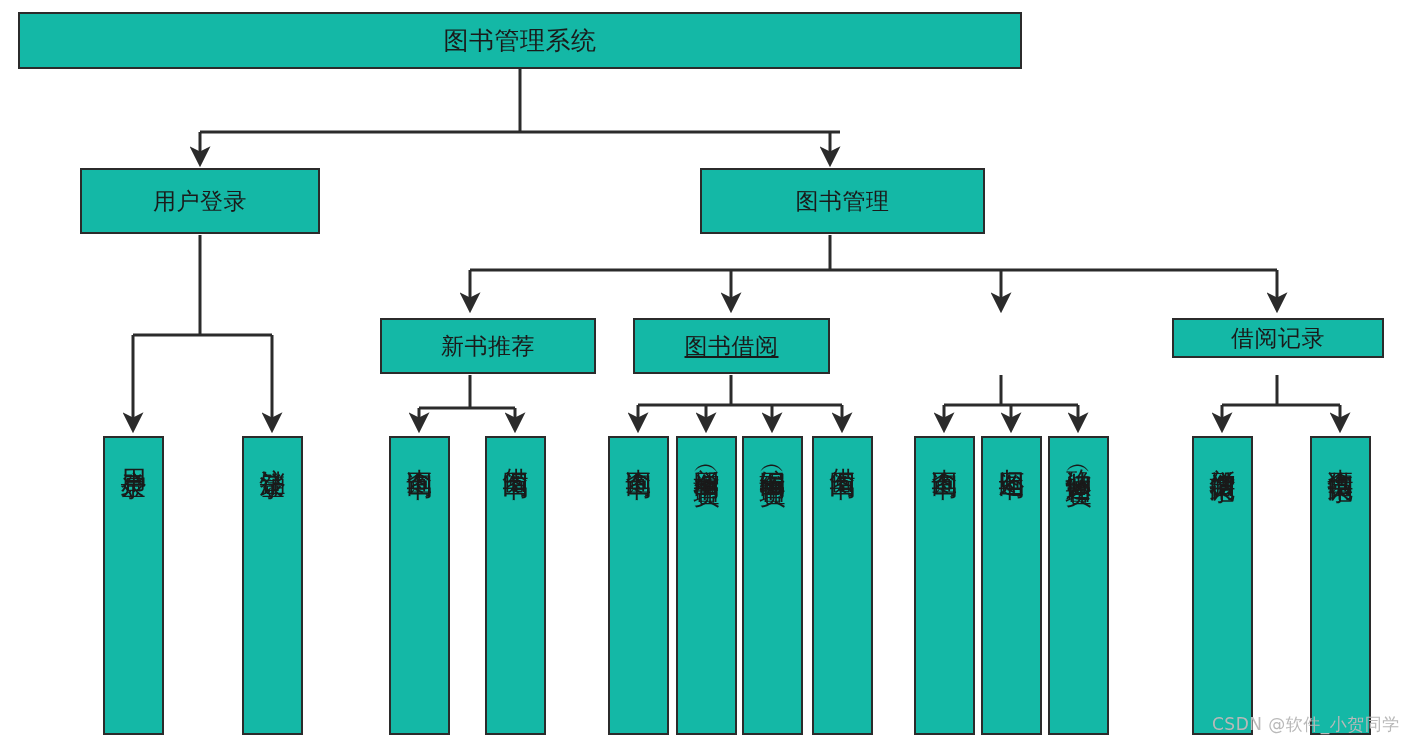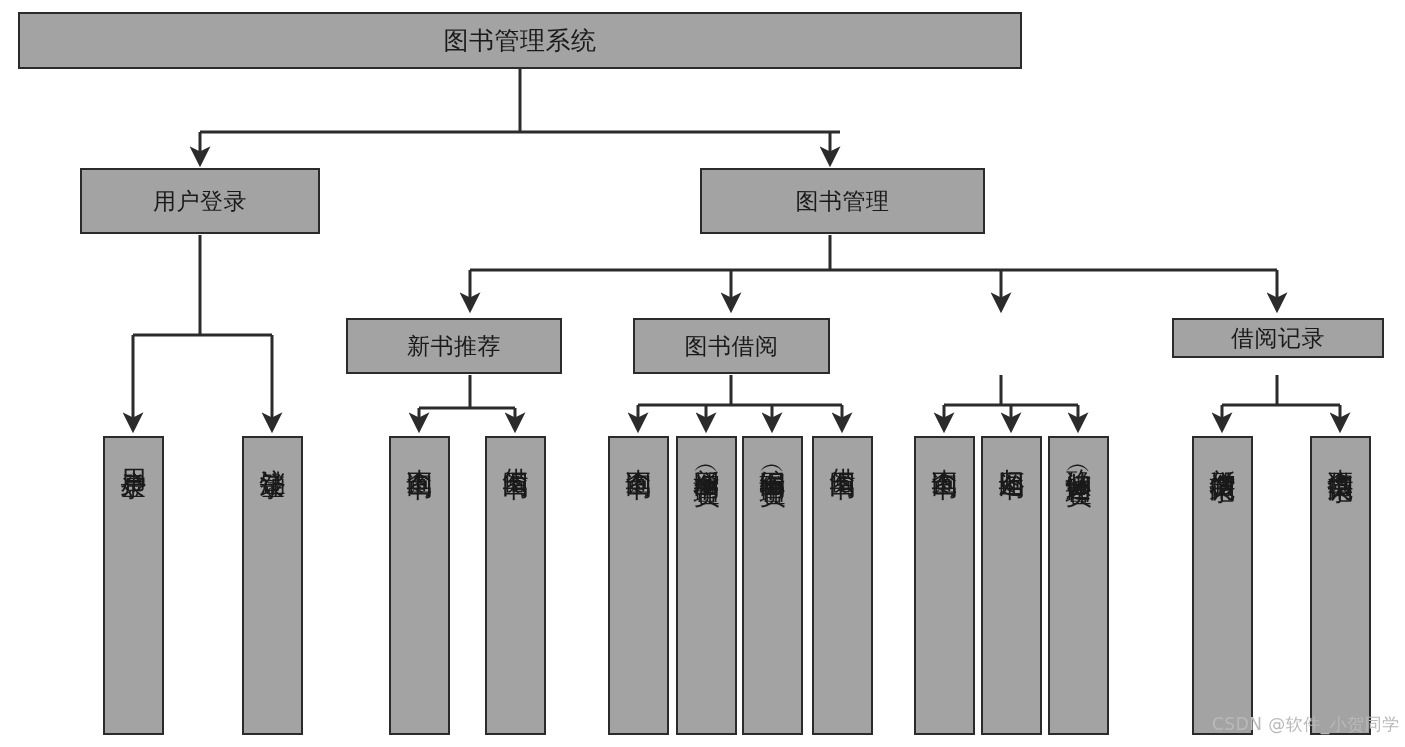--- a/index.html
+++ b/index.html
@@ -9,21 +9,21 @@
     font-family:"DejaVu Sans","Liberation Sans",sans-serif;
     overflow:hidden;
     position:relative;
   }
   #stage{position:absolute;left:0;top:0;width:1405px;height:747px;}
   svg.lines{position:absolute;left:0;top:0;width:1405px;height:747px;pointer-events:none;}
   .node{
     position:absolute;
     box-sizing:border-box;
     border:2px solid #2b2b2b;
-    background:#a3a3a3;
+    background:#14b8a6;
     display:flex;
     align-items:center;
     justify-content:center;
     color:#1a1a1a;
   }
   .node .lbl{
     display:block;
     text-align:center;
     line-height:1.08;
     letter-spacing:0.5px;
@@ -110,24 +110,24 @@
     <span class="lbl">图书管理系统</span>
   </div>
 
   <div class="node h-node" style="left:80px;top:168px;width:240px;height:66px;">
     <span class="lbl">用户登录</span>
   </div>
   <div class="node h-node" style="left:700px;top:168px;width:285px;height:66px;">
     <span class="lbl">图书管理</span>
   </div>
 
-  <div class="node h-node" style="left:346px;top:318px;width:216px;height:56px;">
+  <div class="node h-node" style="left:380px;top:318px;width:216px;height:56px;">
     <span class="lbl">新书推荐</span>
   </div>
-  <div class="node h-node" style="left:633px;top:318px;width:197px;height:56px;">
+  <div class="node h-node" style="left:633px;top:318px;width:197px;height:56px;text-decoration:underline;">
     <span class="lbl">图书借阅</span>
   </div>
   <div class="node h-node" style="left:1172px;top:318px;width:212px;height:40px;">
     <span class="lbl">借阅记录</span>
   </div>
 
   <div class="node v-node" style="left:103px;top:436px;width:61px;height:299px;">
     <span class="lbl">用户登录</span>
   </div>
   <div class="node v-node" style="left:242px;top:436px;width:61px;height:299px;">

